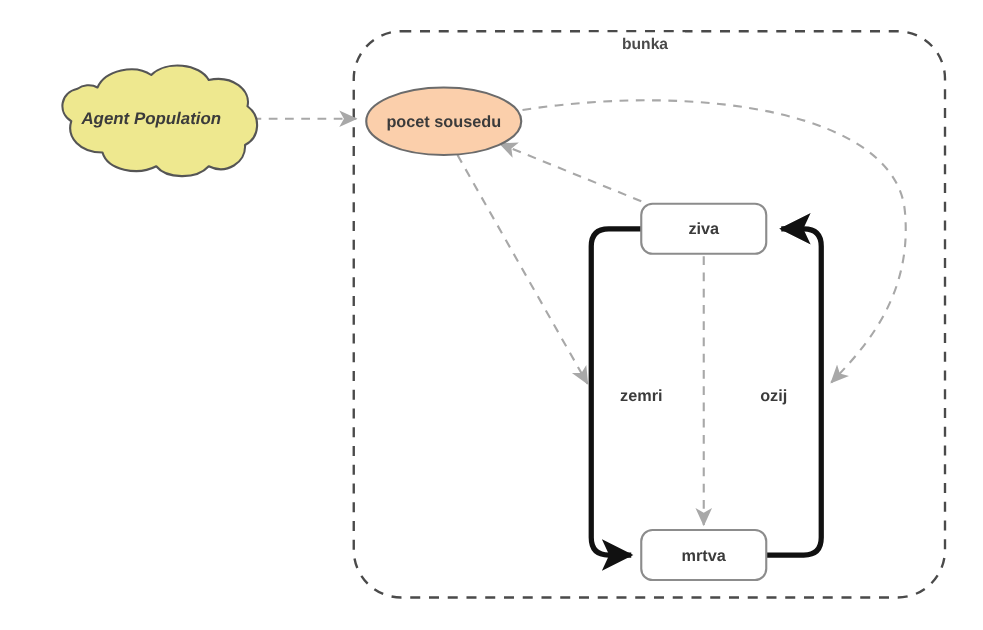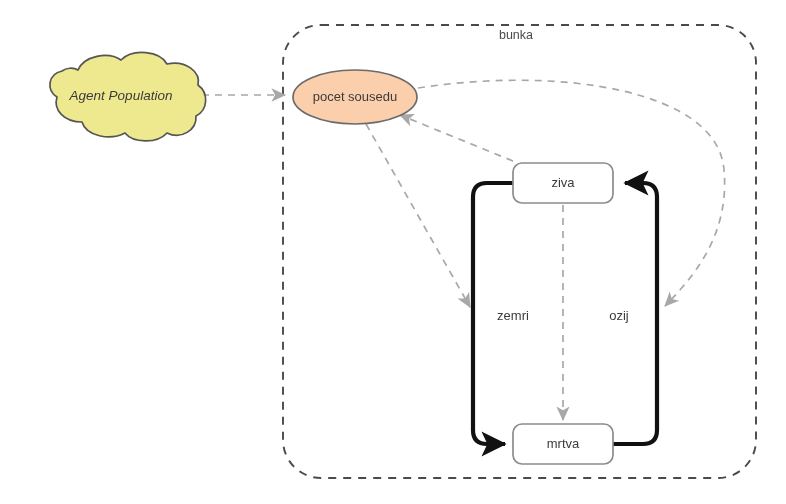--- a/index.html
+++ b/index.html
@@ -9,20 +9,21 @@
   }
   body {
     font-family: "Liberation Sans", sans-serif;
   }
   #canvas {
     position: relative;
     width: 786px;
     height: 504px;
     background: #ffffff;
     overflow: hidden;
+    font-weight: bold;
   }
   svg.diagram {
     position: absolute;
     left: 0;
     top: 0;
     width: 786px;
     height: 504px;
   }
   .node-label {
     font-family: "Liberation Sans", sans-serif;

